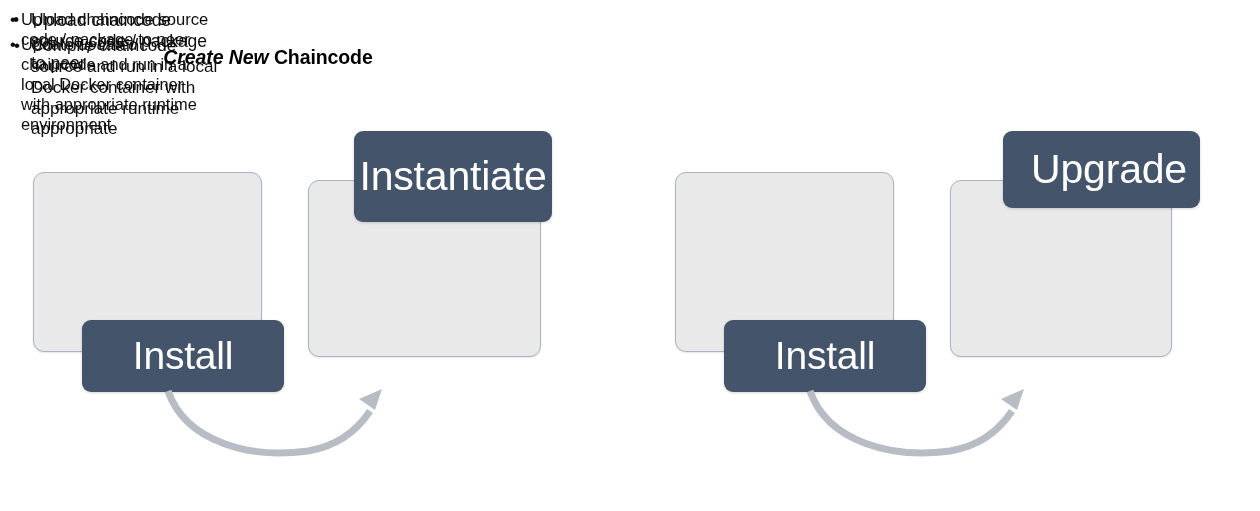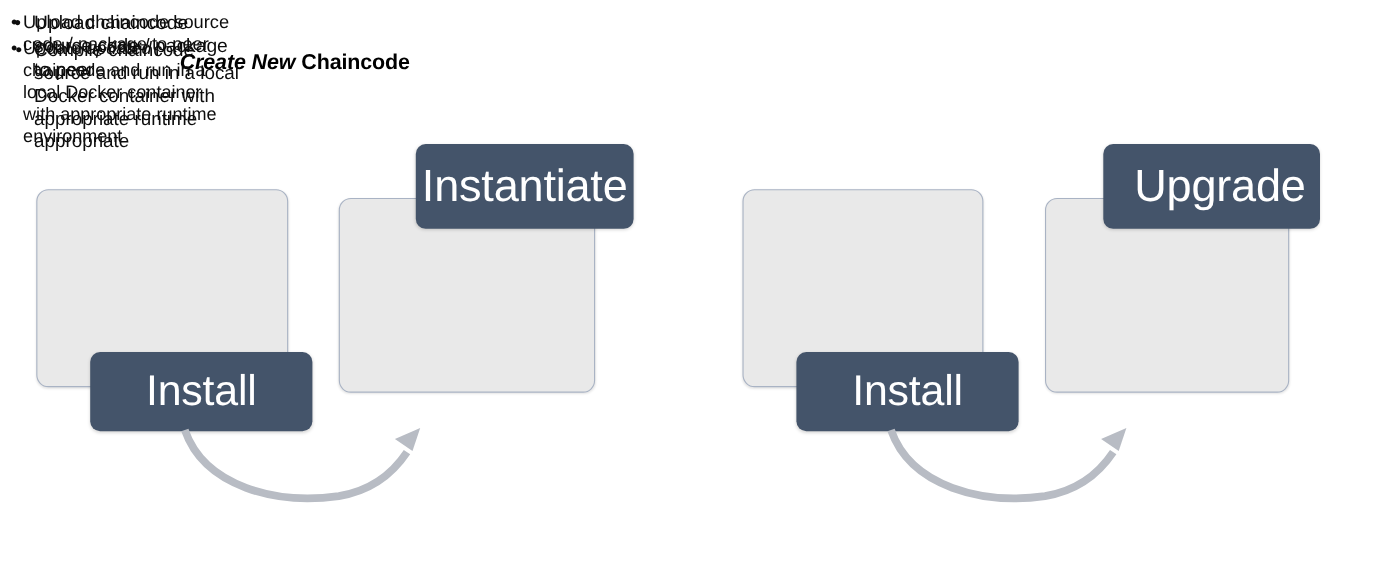--- a/index.html
+++ b/index.html
@@ -80,21 +80,21 @@
     border-radius:9px;
     color:#ffffff;
     display:flex;
     align-items:center;
     justify-content:center;
     box-sizing:border-box;
     box-shadow:0 1px 3px rgba(0,0,0,0.16);
     font-weight:normal;
     letter-spacing:-0.2px;
   }
-  #badge-instantiate{left:378px;top:131px;width:198px;height:77px;font-size:41px;}
+  #badge-instantiate{left:354px;top:131px;width:198px;height:91px;font-size:41px;}
   #badge-install-left{left:82px;top:320px;width:202px;height:72px;font-size:39px;}
   #badge-upgrade{left:1003px;top:131px;width:197px;height:77px;font-size:41px;padding-left:15px;}
   #badge-install-right{left:724px;top:320px;width:202px;height:72px;font-size:39px;}
 
   
   .arrow-svg{position:absolute;overflow:visible;}
   #arrow-left{left:160px;top:385px;}
   #arrow-right{left:802px;top:385px;}
 </style>
 </head>

